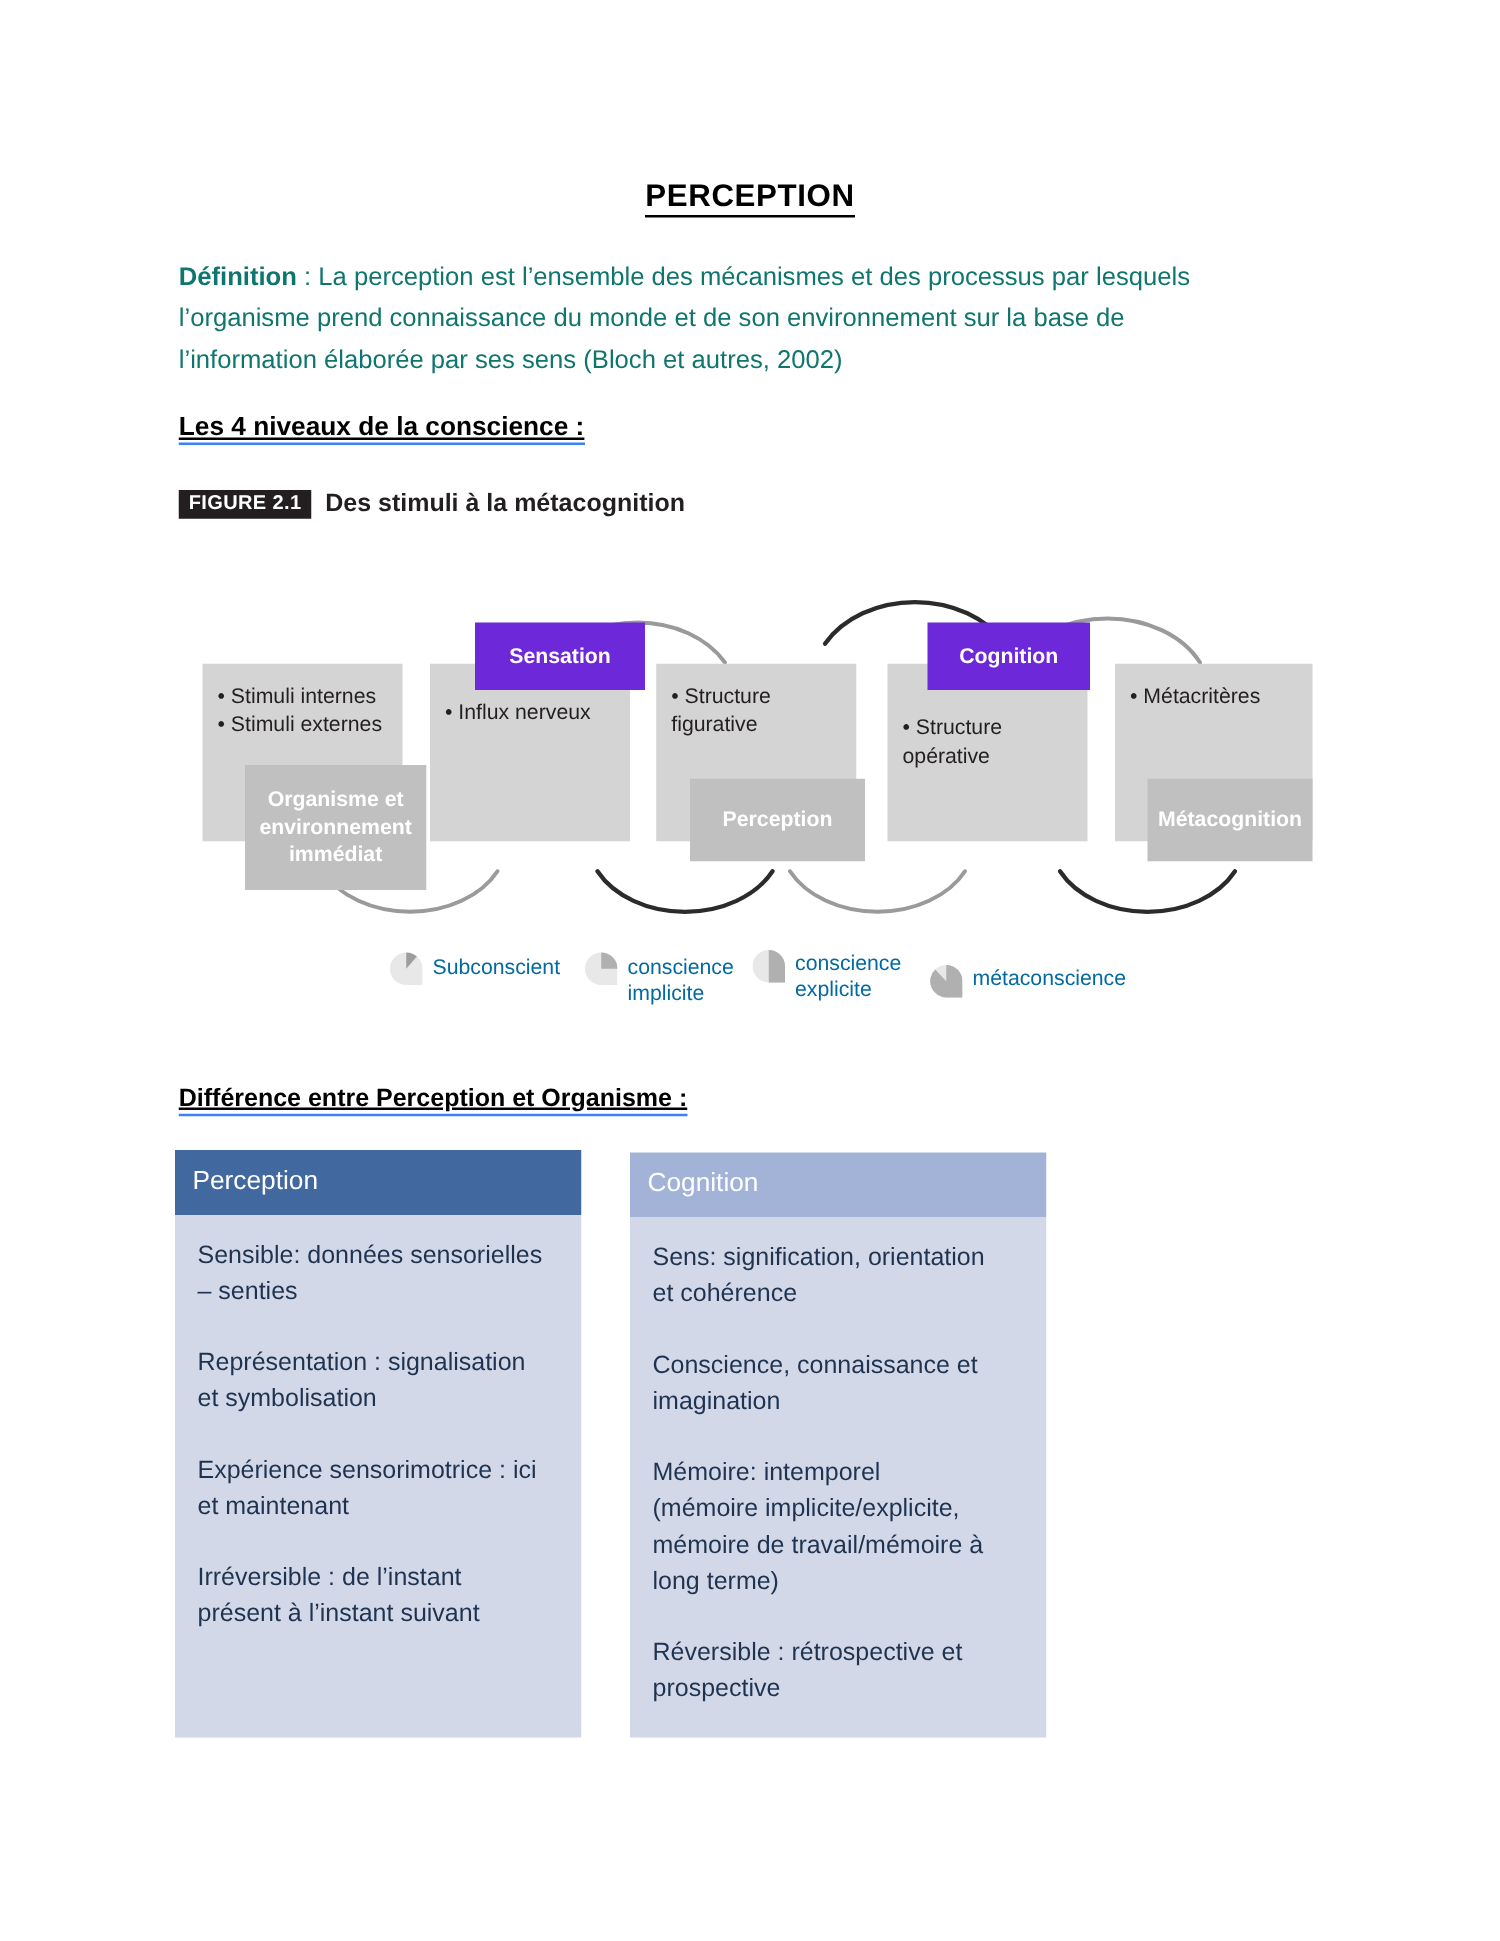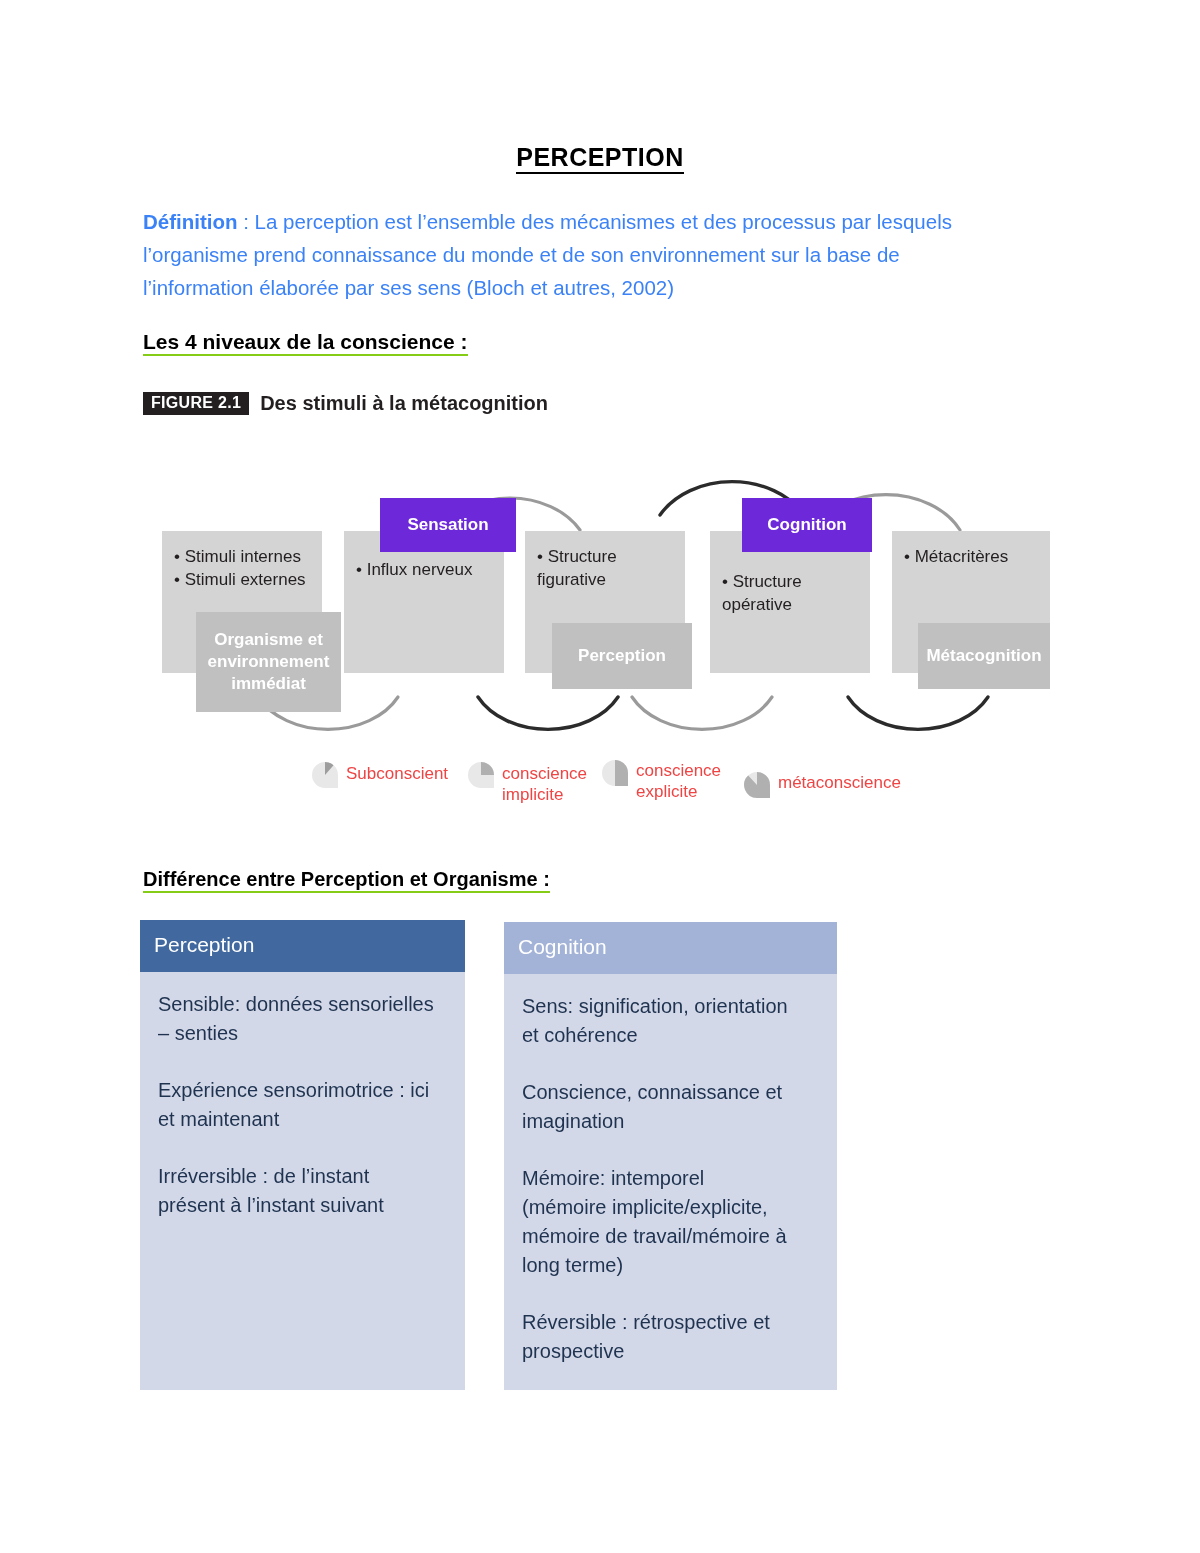--- a/index.html
+++ b/index.html
@@ -33,33 +33,34 @@
     padding-bottom: 1px;
   }
 
   .definition {
     position: absolute;
     left: 143px;
     top: 205px;
     width: 835px;
     font-size: 20.5px;
     line-height: 33px;
-    color: #3b82f6;
+    color: #0f766e;
   }
   .definition b { font-weight: bold; }
 
   .section-heading {
     position: absolute;
     font-size: 21px;
     font-weight: bold;
     color: #000;
   }
   .section-heading span {
-    border-bottom: 2px solid #84cc16;
+    border-bottom: 2px solid #3b82f6;
     padding-bottom: 1px;
+    text-decoration: underline;
   }
   #heading-niveaux { left: 143px; top: 330px; }
   #heading-difference { left: 143px; top: 868px; font-size: 20px; }
 
   
   .figure-caption {
     position: absolute;
     left: 143px;
     top: 392px;
     display: flex;
@@ -135,21 +136,21 @@
   }
   .legend-item {
     position: absolute;
     display: flex;
     align-items: flex-start;
     gap: 8px;
   }
   .legend-label {
     font-size: 17px;
     line-height: 21px;
-    color: #ef4444;
+    color: #0369a1;
     white-space: pre-line;
     padding-top: 2px;
   }
 
   
   .col {
     position: absolute;
     box-sizing: border-box;
   }
   .col-head {
@@ -294,20 +295,22 @@
 
 <div class="section-heading" id="heading-difference">
   <span>Différence entre Perception et Organisme :</span>
 </div>
 
 <div class="col" id="col-perception">
   <div class="col-head col-head-perception">Perception</div>
   <div class="col-body">
     <p class="col-para">Sensible: données sensorielles
 – senties</p>
+    <p class="col-para">Représentation : signalisation
+et symbolisation</p>
     <p class="col-para">Expérience sensorimotrice : ici
 et maintenant</p>
     <p class="col-para">Irréversible : de l’instant
 présent à l’instant suivant</p>
   </div>
 </div>
 
 <div class="col" id="col-cognition">
   <div class="col-head col-head-cognition">Cognition</div>
   <div class="col-body">

